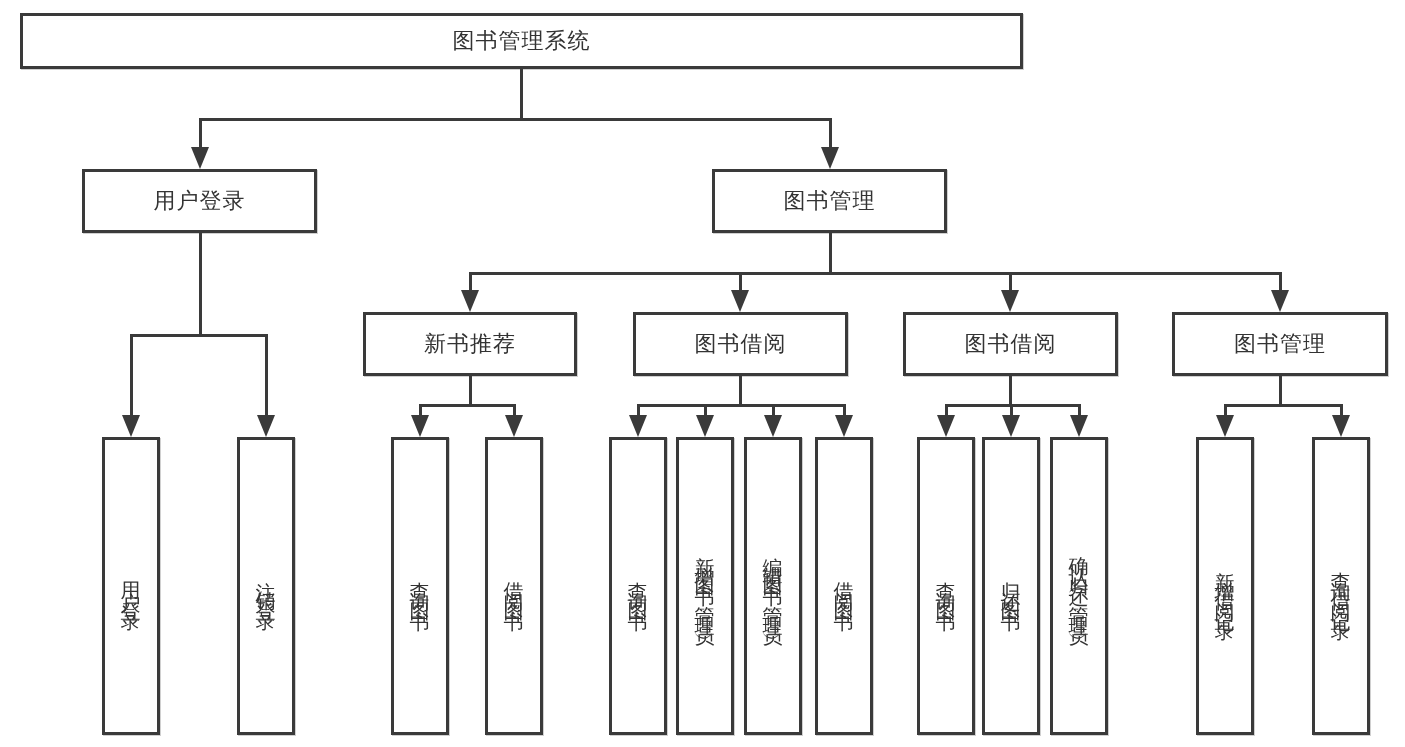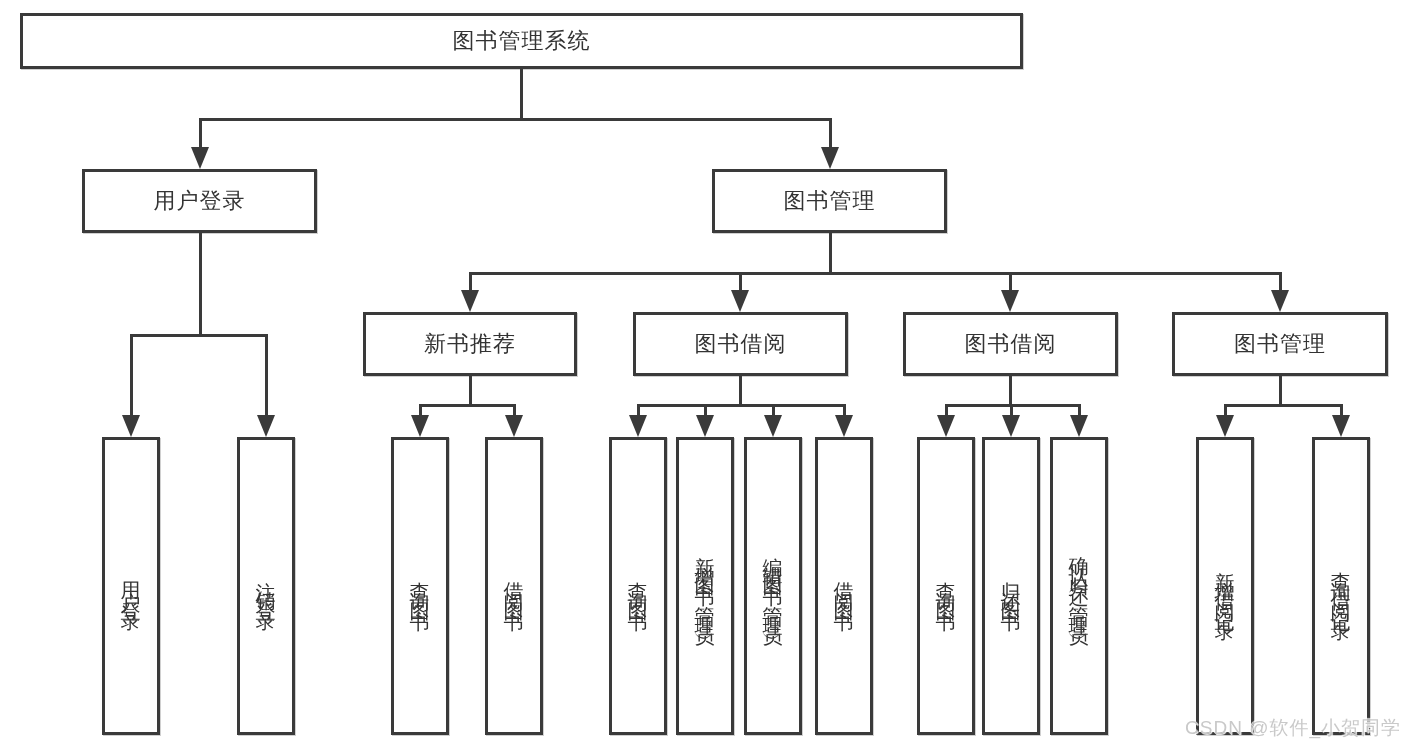--- a/index.html
+++ b/index.html
@@ -112,21 +112,20 @@
   <div class="node node-leaf" style="left:1050px; top:437px; width:58px; height:298px;">
     <span class="vtxt">确认归还（管理员）</span>
   </div>
   <div class="node node-leaf" style="left:1196px; top:437px; width:58px; height:298px;">
     <span class="vtxt">新增借阅记录</span>
   </div>
   <div class="node node-leaf" style="left:1312px; top:437px; width:58px; height:298px;">
     <span class="vtxt">查询借阅记录</span>
   </div>
 
-  <div class="watermark">CSDN @软件_小贺同学</div>
 <div class="line" style="left: 519.5px; top: 68px; width: 3px; height: 52.5px; background: rgb(58, 58, 58);"></div>
     <div class="line" style="left: 198.5px; top: 117.5px; width: 633px; height: 3px; background: rgb(58, 58, 58);"></div>
     <div class="line" style="left: 198.5px; top: 119px; width: 3px; height: 31px; background: rgb(58, 58, 58);"></div>
     <div class="arrow" style="left: 191px; top: 147px; border-top-color: rgb(58, 58, 58);"></div>
     <div class="line" style="left: 828.5px; top: 119px; width: 3px; height: 31px; background: rgb(58, 58, 58);"></div>
     <div class="arrow" style="left: 821px; top: 147px; border-top-color: rgb(58, 58, 58);"></div>
     <div class="line" style="left: 198.5px; top: 233px; width: 3px; height: 103.5px; background: rgb(58, 58, 58);"></div>
     <div class="line" style="left: 129.5px; top: 333.5px; width: 138px; height: 3px; background: rgb(58, 58, 58);"></div>
     <div class="line" style="left: 129.5px; top: 335px; width: 3px; height: 83px; background: rgb(58, 58, 58);"></div>
     <div class="arrow" style="left: 122px; top: 415px; border-top-color: rgb(58, 58, 58);"></div>

